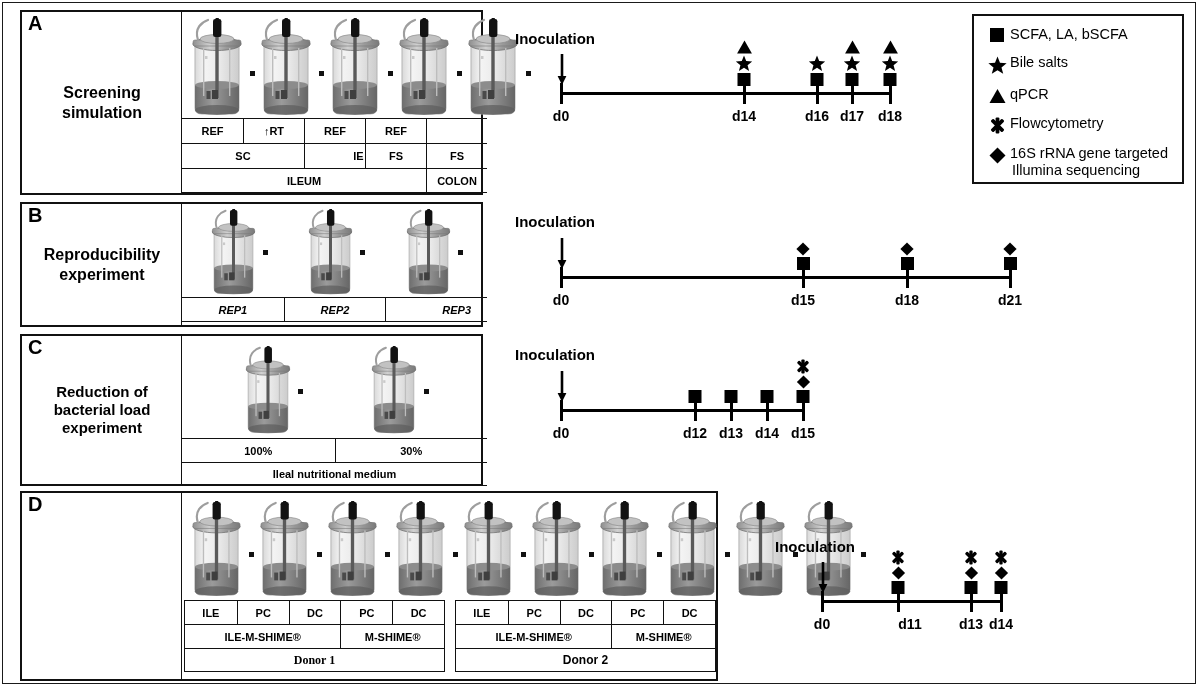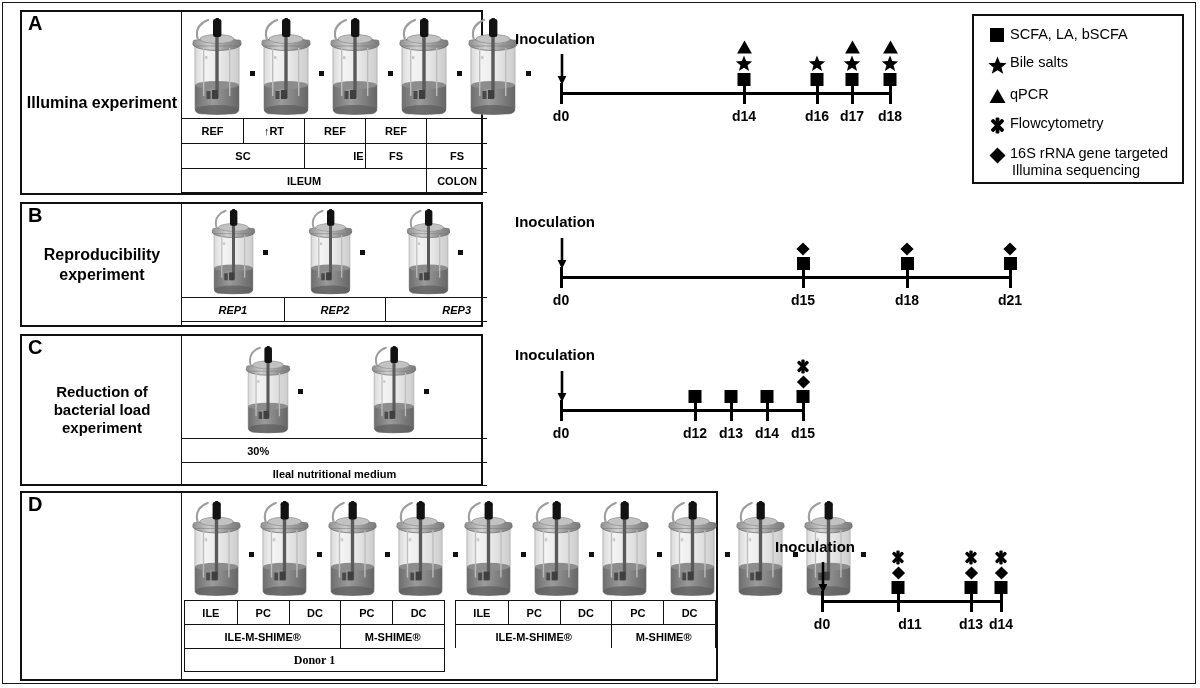--- a/index.html
+++ b/index.html
@@ -71,21 +71,21 @@
 </style>
 </head>
 <body>
 
 <div id="figure">
 
   <div class="fig-frame"></div>
 
   <div class="panel" style="left:20px;top:10px;width:463px;height:185px;">
     <div class="panel-letter">A</div>
-    <div class="panel-title" style="left:0;top:0;width:160px;height:181px;">Illumina experiment</div>
+    <div class="panel-title" style="left:0;top:0;width:160px;height:181px;">Screening simulation</div>
 
     <div class="rx-block" style="left:159px;top:-2px;width:306px;height:185px;border-width:0 0 0 1px;">
       <div class="rx-imgs" style="height:106px;top:2px;padding:0 4px;box-sizing:border-box;">
           <span style="display:inline-flex;align-items:flex-end;">
             <span class="reactor">
   <svg width="62" height="100" viewBox="0 0 62 100">
     <defs>
       <linearGradient id="g100" x1="0" y1="0" x2="1" y2="0">
         <stop offset="0%" stop-color="#d9d9d9"></stop>
                     <stop offset="22%" stop-color="#f4f4f4"></stop>
@@ -773,20 +773,21 @@
     <path d="M12 22 C 8 10, 16 4, 22 2" stroke="#9e9e9e" stroke-width="2.2" fill="none" stroke-linecap="round"></path>
 
     <rect x="19" y="38" width="2.5" height="3" fill="#c9c9c9"></rect>
   </svg>
             </span>
             <span style="display:inline-block;width:5px;height:5px;background:#111;margin:0 0 42px 2px;vertical-align:bottom;"></span>
           </span>
         </div>
       <div style="position:absolute;left:0;top:104px;right:0;">
         <div class="trow" style="height:24px;">
+          <div class="tcell" style="width:50%;">100%</div>
           <div class="tcell" style="width:50%;">30%</div>
         </div>
         <div class="trow" style="height:24px;border-bottom:1px solid #111;justify-content:center;">
           <div class="tcell" style="width:100%;">Ileal nutritional medium</div>
         </div>
       </div>
     </div>
   </div>
 
   <div class="timeline" style="left:515px;top:340px;width:340px;height:110px;">
@@ -1368,20 +1369,23 @@
           <div class="tcell" style="width:20%;">ILE</div>
           <div class="tcell" style="width:20%;">PC</div>
           <div class="tcell" style="width:20%;">DC</div>
           <div class="tcell" style="width:20%;">PC</div>
           <div class="tcell" style="width:20%;">DC</div>
         </div>
         <div class="trow" style="height:24px;border:1px solid #111;border-bottom:none;">
           <div class="tcell" style="width:60%;">ILE-M-SHIME®</div>
           <div class="tcell" style="width:40%;">M-SHIME®</div>
         </div>
+        <div class="trow" style="height:24px;border:1px solid #111;">
+          <div class="tcell" style="width:100%;font-size:12px;">Donor 2</div>
+        </div>
       </div>
     </div>
   </div>
 
   <div class="timeline" style="left:775px;top:520px;width:260px;height:110px;">
     <div class="tl-label" style="left:0px;top:18px;">Inoculation</div>
     <svg class="tl-arrow" style="left:41px;top:42px;" width="14" height="32" viewBox="0 0 14 32">
         <path d="M7 0 L7 24" stroke="#000" stroke-width="2.6" fill="none"></path>
         <path d="M7 31 L2.6 22 L11.4 22 Z" fill="#000"></path>
       </svg>

